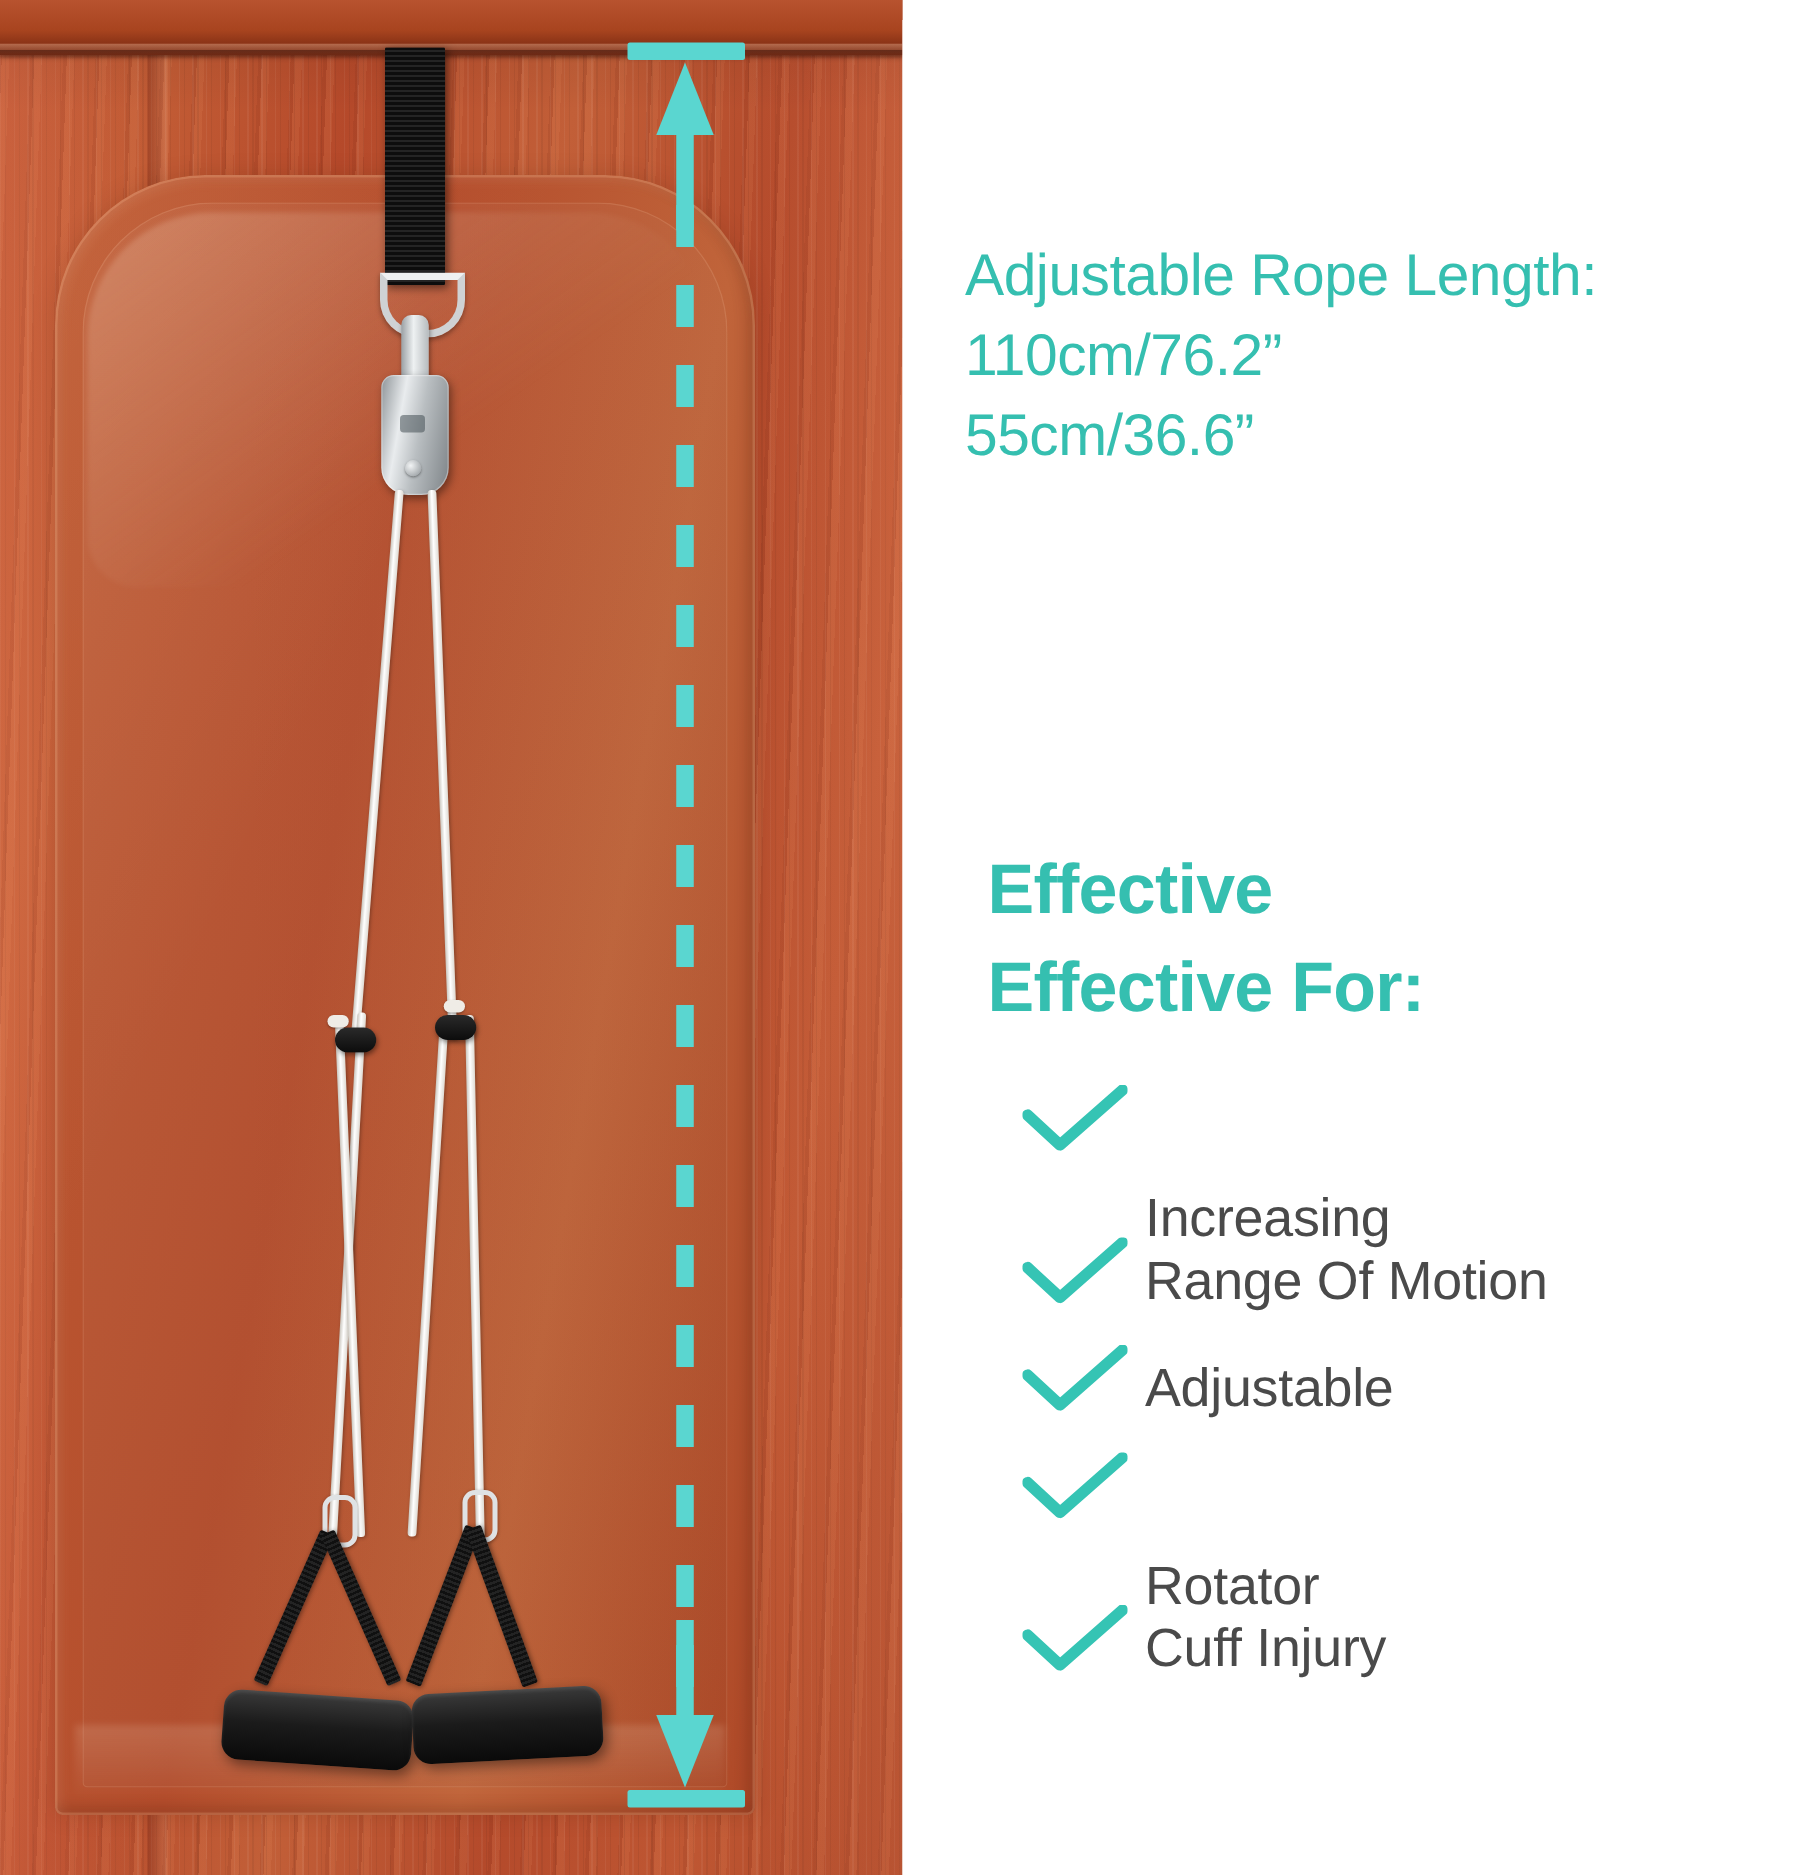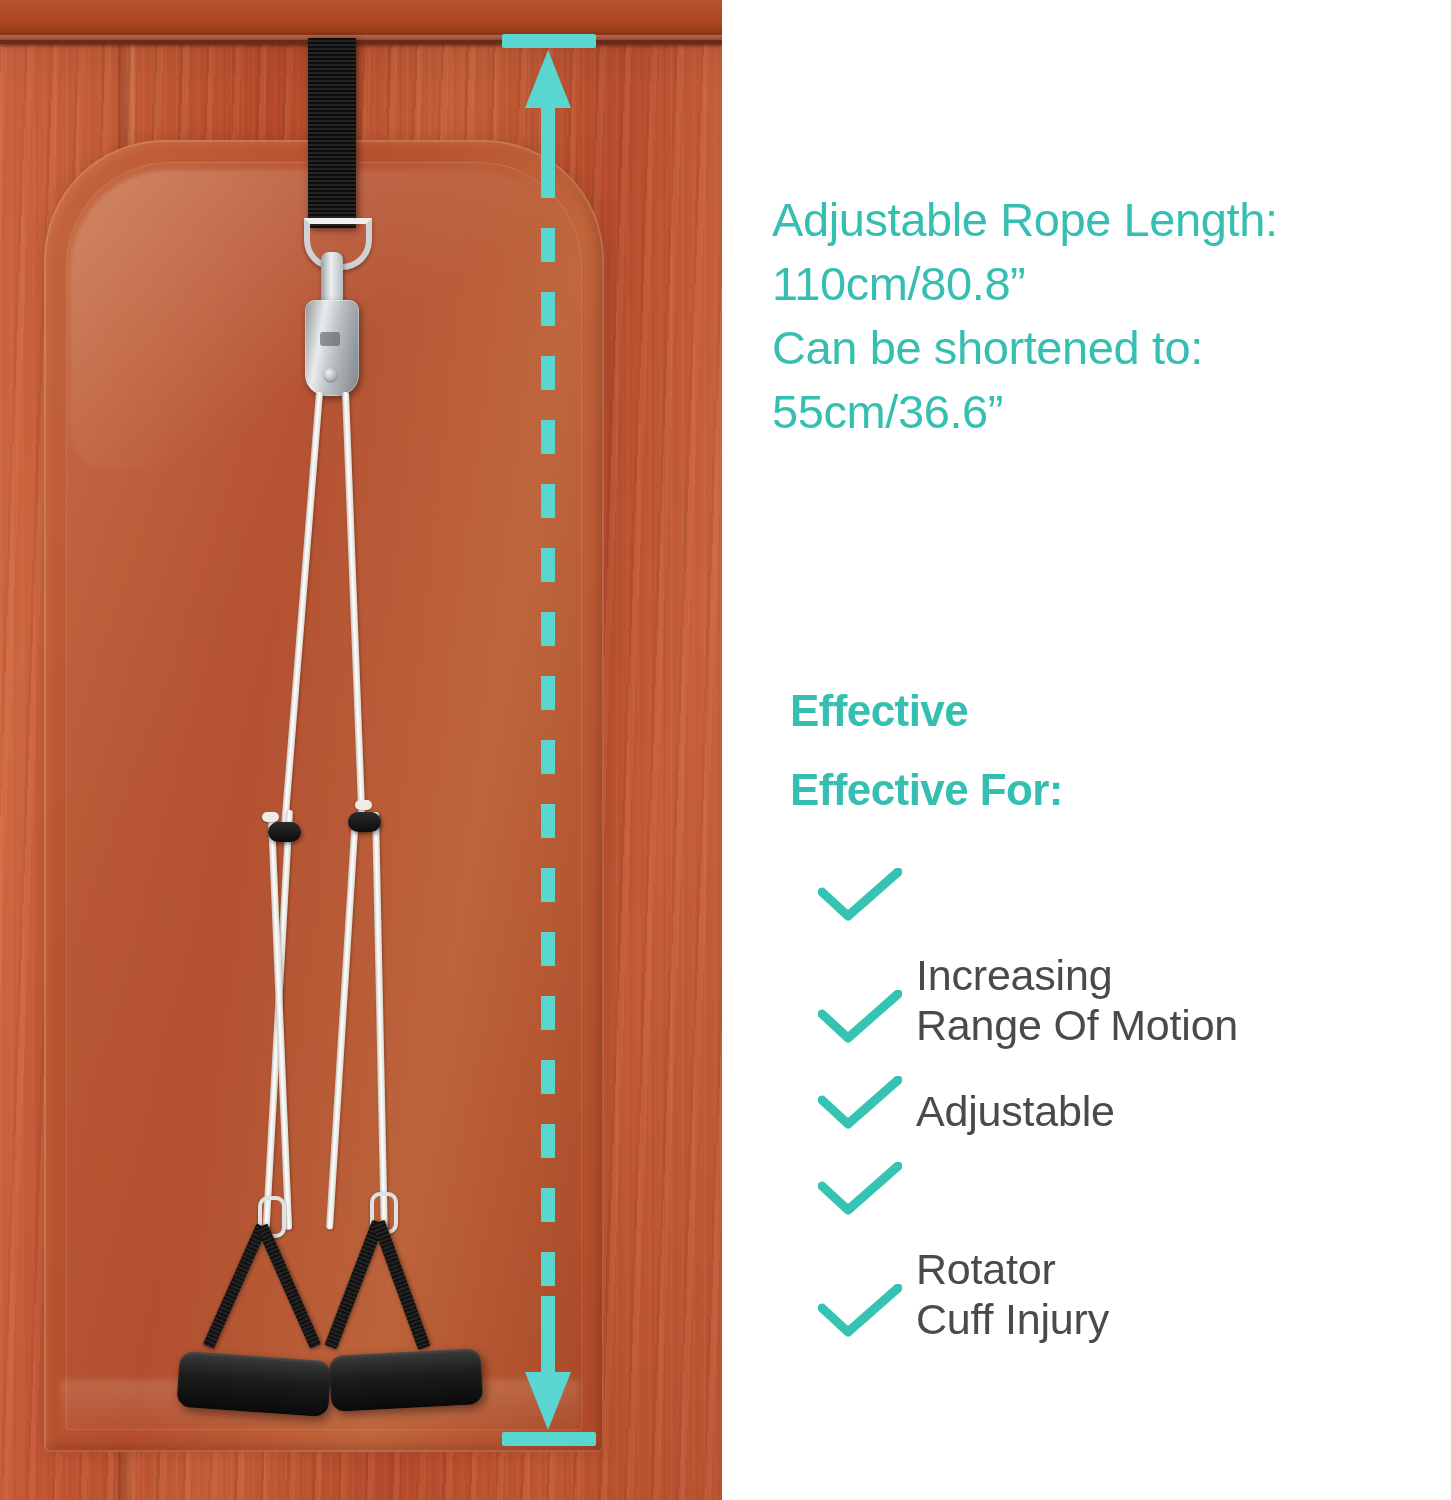--- a/index.html
+++ b/index.html
@@ -139,21 +139,21 @@
   #dim-stem-top{position:absolute;left:12px;top:70px;width:14px;height:80px;background:#5ad6d0;}
   #dim-stem-bot{position:absolute;left:12px;bottom:70px;width:14px;height:80px;background:#5ad6d0;}
 
   
   #info{position:absolute;left:722px;top:16px;width:647px;height:1500px;background:#fff;}
 
   #spec{position:absolute;left:50px;top:172px;width:680px;}
   #spec p{margin:0;color:#35bfb0;font-size:47px;line-height:64px;font-weight:400;letter-spacing:-.4px;}
 
   #headline{position:absolute;left:68px;top:655px;width:640px;}
-  #headline div{color:#35bfb0;font-size:44px;line-height:79px;font-weight:700;letter-spacing:-.6px;}
+  #headline div{color:#35bfb0;font-size:56px;line-height:79px;font-weight:700;letter-spacing:-.6px;}
 
   #benefits{position:absolute;left:96px;top:848px;width:640px;}
   .benefit{display:flex;align-items:flex-end;margin-bottom:22px;}
   .check{flex:0 0 84px;height:64px;position:relative;margin-right:14px;}
   .check svg{position:absolute;left:0;bottom:4px;}
   .benefit-label{color:#4a4a4a;font-size:43px;line-height:50px;font-weight:400;letter-spacing:-.2px;}
 </style>
 </head>
 <body>
 
@@ -209,22 +209,21 @@
     <div id="dim-stem-bot"></div>
     <div class="arrow-head" id="arrow-down"></div>
     <div class="cap-bar" style="bottom:0;"></div>
   </div>
 </div>
 
 <div id="info">
 
   <div id="spec">
     <p>Adjustable Rope Length:</p>
-    <p>110cm/80.8”</p>
-    <p>Can be shortened to:</p>
+    <p>110cm/76.2”</p>
     <p>55cm/36.6”</p>
   </div>
 
   <div id="headline">
     <div>Effective</div>
     <div>Effective For:</div>
   </div>
 
   <div id="benefits">
 

